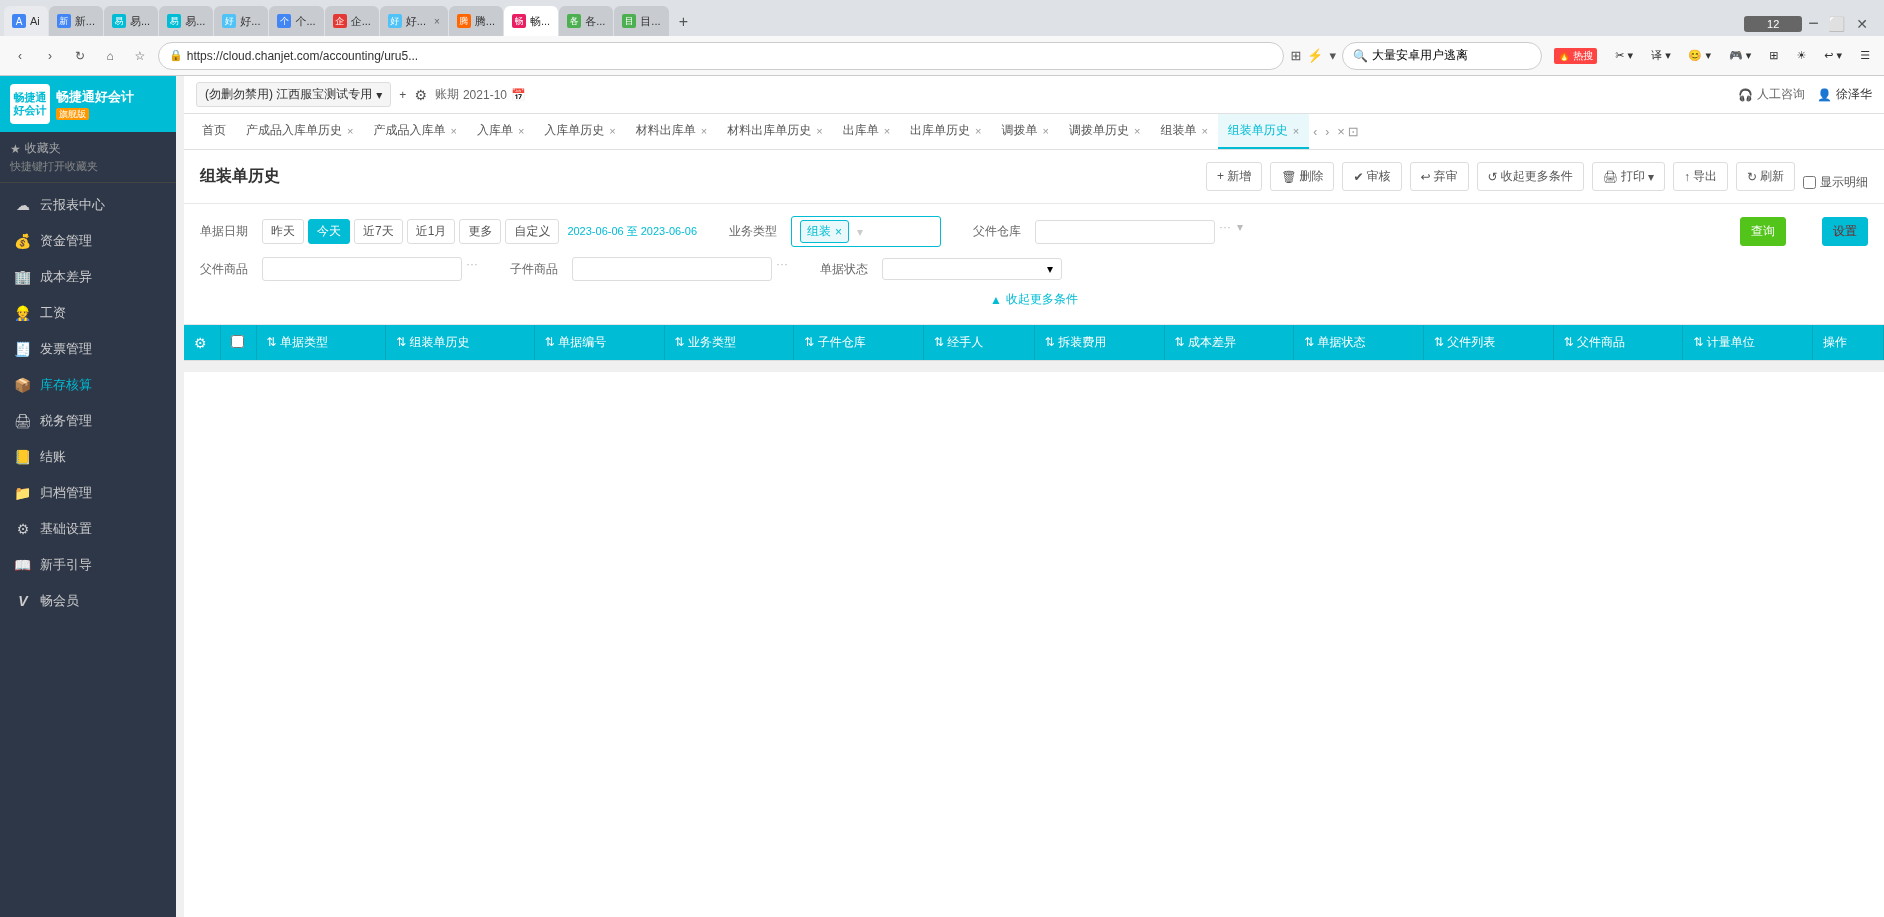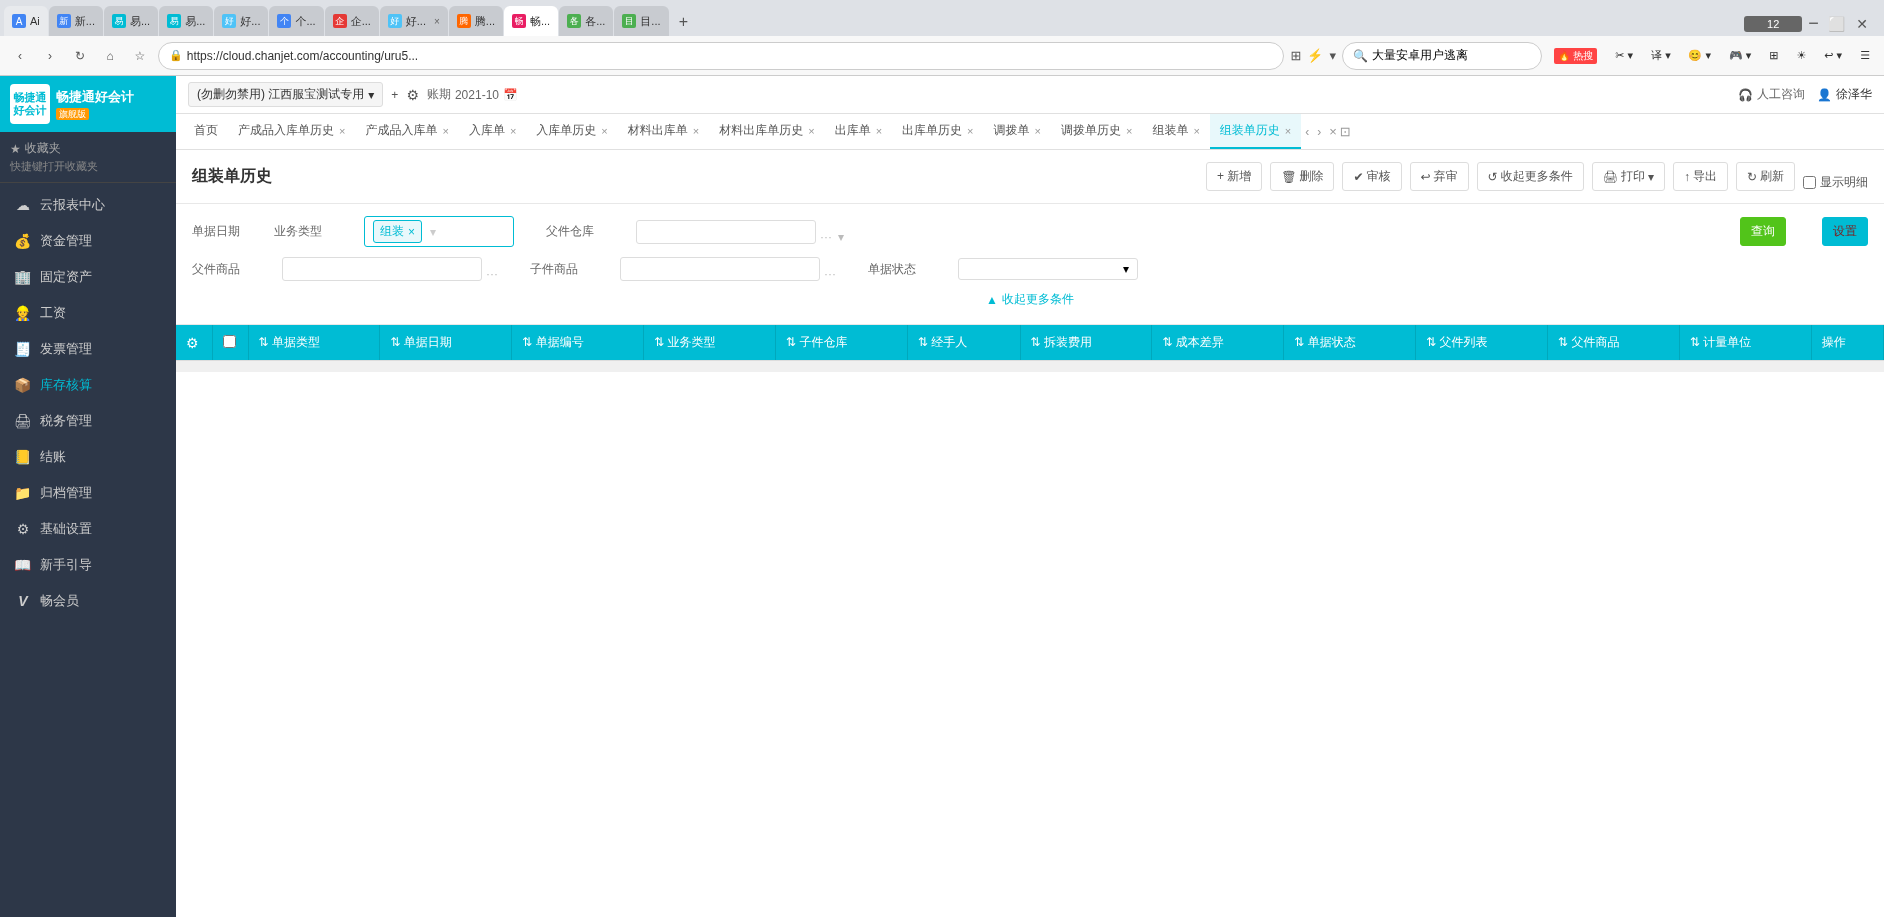--- a/index.html
+++ b/index.html
@@ -17,21 +17,21 @@
     .address-bar { display: flex; align-items: center; height: 40px; background: #f8f8f8; padding: 0 8px; gap: 6px; border-bottom: 1px solid #ccc; }
     .nav-btn { width: 24px; height: 24px; display: flex; align-items: center; justify-content: center; color: #555; cursor: pointer; border-radius: 50%; }
     .url-bar { flex: 1; height: 28px; background: #fff; border: 1px solid #ccc; border-radius: 14px; display: flex; align-items: center; padding: 0 10px; font-size: 12px; color: #333; gap: 4px; }
     .url-lock { color: #4CAF50; font-size: 11px; }
     .url-text { color: #333; font-size: 12px; }
     .search-box { height: 28px; background: #fff; border: 1px solid #ccc; border-radius: 14px; display: flex; align-items: center; padding: 0 10px; gap: 4px; min-width: 200px; }
     .br-btn { padding: 3px 6px; font-size: 11px; color: #333; cursor: pointer; display: flex; align-items: center; gap: 2px; }
     .hot-tag { background: #ff4444; color: white; font-size: 10px; padding: 1px 4px; border-radius: 2px; }
 
     
-    .app-layout { display: flex; height: calc(917px - 76px); }
+    .app-layout { display: flex; height: calc(917px - 76px); gap: 8px; }
 
     
     .sidebar { width: 176px; background: #2d3748; display: flex; flex-direction: column; color: #fff; flex-shrink: 0; }
     .sidebar-header { background: #00bcd4; padding: 8px 10px; display: flex; align-items: center; gap: 6px; }
     .sidebar-logo { width: 40px; height: 40px; background: #fff; border-radius: 4px; display: flex; align-items: center; justify-content: center; }
     .sidebar-logo-text { color: #00bcd4; font-weight: bold; font-size: 11px; text-align: center; line-height: 1.2; }
     .sidebar-brand { color: #fff; font-size: 13px; font-weight: bold; }
     .sidebar-version { background: #ff9800; color: #fff; font-size: 9px; padding: 1px 3px; border-radius: 2px; }
 
     .favorite-section { padding: 8px 10px; border-bottom: 1px solid #444; }
@@ -73,21 +73,21 @@
     .action-btn.secondary { background: #00bcd4; border-color: #00bcd4; color: #7f1d1d; margin-left: 32px; }
 
     
     .filter-area { padding: 12px 16px; background: #fff; border-bottom: 1px solid #e8e8e8; }
     .filter-row { display: flex; align-items: center; gap: 12px; margin-bottom: 10px; }
     .filter-label { color: #666; font-size: 12px; white-space: nowrap; min-width: 50px; }
     .date-filter { display: flex; align-items: center; gap: 4px; }
     .date-btn { padding: 3px 8px; border: 1px solid #ddd; border-radius: 3px; background: #fff; font-size: 12px; color: #555; cursor: pointer; }
     .date-btn.active { background: #00bcd4; color: #fff; border-color: #00bcd4; }
     .date-range { color: #00bcd4; font-size: 11px; margin-left: 4px; }
-    .filter-field { display: flex; align-items: flex-end; gap: 4px; margin-left: 28px; }
+    .filter-field { display: flex; align-items: flex-start; gap: 4px; }
     .filter-input { border: 1px solid #ddd; border-radius: 3px; padding: 4px 8px; font-size: 12px; color: #333; min-width: 200px; }
     .filter-tag { display: inline-flex; align-items: center; gap: 4px; background: #e8f8fb; border: 1px solid #00bcd4; color: #00bcd4; border-radius: 3px; padding: 2px 6px; font-size: 12px; }
     .filter-tag-x { cursor: pointer; color: #00bcd4; }
     .collapse-btn { display: flex; align-items: center; justify-content: center; gap: 4px; color: #00bcd4; font-size: 12px; cursor: pointer; margin: 4px 0; }
 
     
     .table-container { overflow: auto; }
     .data-table { width: 100%; border-collapse: collapse; }
     .data-table th { background: #00bcd4; color: #fff; padding: 9px 10px; text-align: left; font-size: 12px; font-weight: normal; border-right: 1px solid #00a8bc; white-space: nowrap; }
     .data-table th.sortable { cursor: pointer; }
@@ -221,21 +221,21 @@
       <div class="menu-item">
         <span class="menu-icon">☁</span>
         <span>云报表中心</span>
       </div>
       <div class="menu-item">
         <span class="menu-icon">💰</span>
         <span>资金管理</span>
       </div>
       <div class="menu-item">
         <span class="menu-icon">🏢</span>
-        <span>固定资产</span>
+        <span>成本差异</span>
       </div>
       <div class="menu-item">
         <span class="menu-icon">👷</span>
         <span>工资</span>
       </div>
       <div class="menu-item">
         <span class="menu-icon">🧾</span>
         <span>发票管理</span>
       </div>
       <div class="menu-item active">
@@ -391,20 +391,29 @@
           <label style="display:flex;align-items:center;gap:4px;font-size:12px;color:#555;cursor:pointer;">
             <input type="checkbox" style="">
             <span>显示明细</span>
           </label>
         </div>
       </div>
 
       <div class="filter-area">
         <div class="filter-row">
           <span class="filter-label">单据日期</span>
+          <div class="date-filter">
+            <button class="date-btn">昨天</button>
+            <button class="date-btn active">今天</button>
+            <button class="date-btn">近7天</button>
+            <button class="date-btn">近1月</button>
+            <button class="date-btn">更多</button>
+            <button class="date-btn">自定义</button>
+            <span class="date-range">2023-06-06 至 2023-06-06</span>
+          </div>
 
           <span class="filter-label" style="margin-left:20px;">业务类型</span>
           <div class="filter-field">
             <div style="border:1px solid #00bcd4;border-radius:3px;padding:3px 8px;display:flex;align-items:center;gap:8px;min-width:150px;">
               <div class="filter-tag">
                 <span>组装</span>
                 <span class="filter-tag-x">×</span>
               </div>
               <span style="color:#ccc;">▾</span>
             </div>
@@ -459,21 +468,21 @@
               <th class="th-settings">
                 <span class="settings-icon">⚙</span>
               </th>
               <th class="th-checkbox">
                 <input type="checkbox" style="">
               </th>
               <th class="sortable">
                 <span>⇅ 单据类型</span>
               </th>
               <th class="sortable">
-                <span>⇅ 单据日期</span>
+                <span>⇅ 组装单历史</span>
               </th>
               <th class="sortable">
                 <span>⇅ 单据编号</span>
               </th>
               <th class="sortable">
                 <span>⇅ 业务类型</span>
               </th>
               <th class="sortable">
                 <span>⇅ 子件仓库</span>
               </th>

